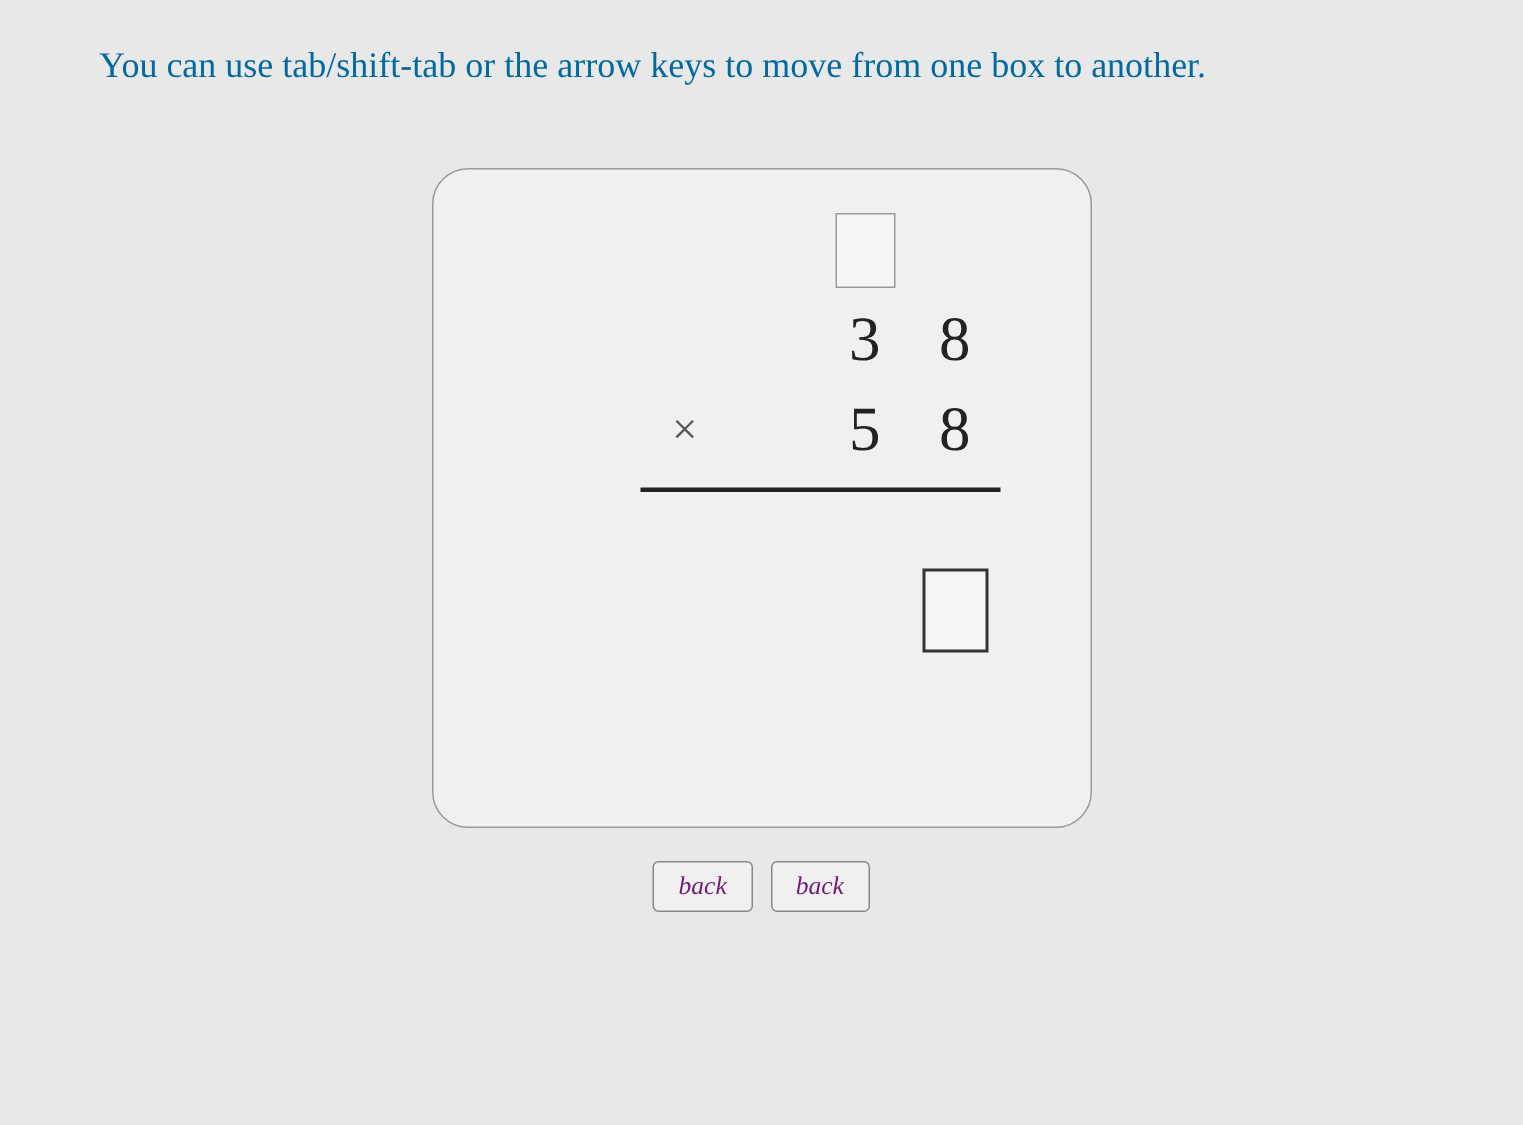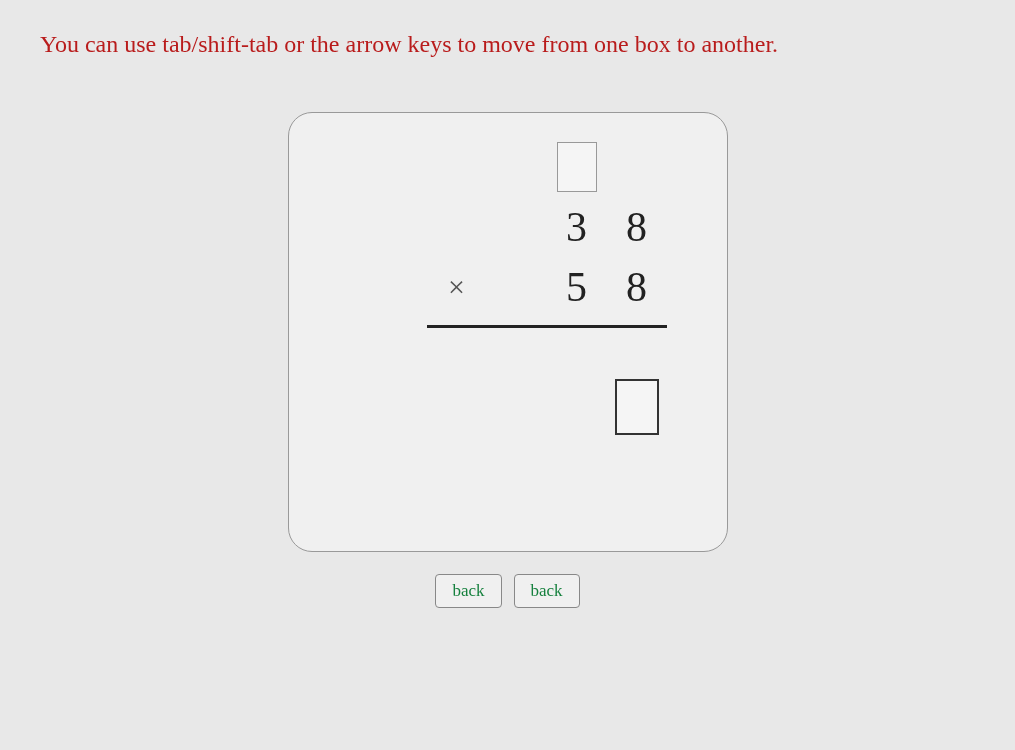--- a/index.html
+++ b/index.html
@@ -13,21 +13,22 @@
       background: #e8e8e8;
       font-family: Georgia, 'Times New Roman', serif;
       color: #222;
       overflow: hidden;
       position: relative;
     }
     .instructions {
       font-size: 24px;
       padding: 28px 30px 0 40px;
       line-height: 1.4;
-      color: #b91c1c;
+      color: #0369a1;
+      margin-left: 26px;
     }
     .problem-card {
       width: 440px;
       height: 440px;
       margin: 50px auto 0 auto;
       background: #f0f0f0;
       border: 1.5px solid #999;
       border-radius: 24px;
       padding: 20px 40px 30px 40px;
       position: relative;
@@ -83,21 +84,22 @@
       margin-top: 22px;
     }
     .nav-btn {
       padding: 6px 16px;
       font-size: 17px;
       font-family: Georgia, serif;
       background: #f0f0f0;
       border: 1.5px solid #888;
       border-radius: 4px;
       cursor: pointer;
-      color: #15803d;
+      color: #701a75;
+      font-style: italic;
     }
   </style>
 </head>
 <body>
 
 <div class="instructions">You can use tab/shift-tab or the arrow keys to move from one box to another.</div>
 
 <div class="problem-card">
   <div class="math-grid">
 

